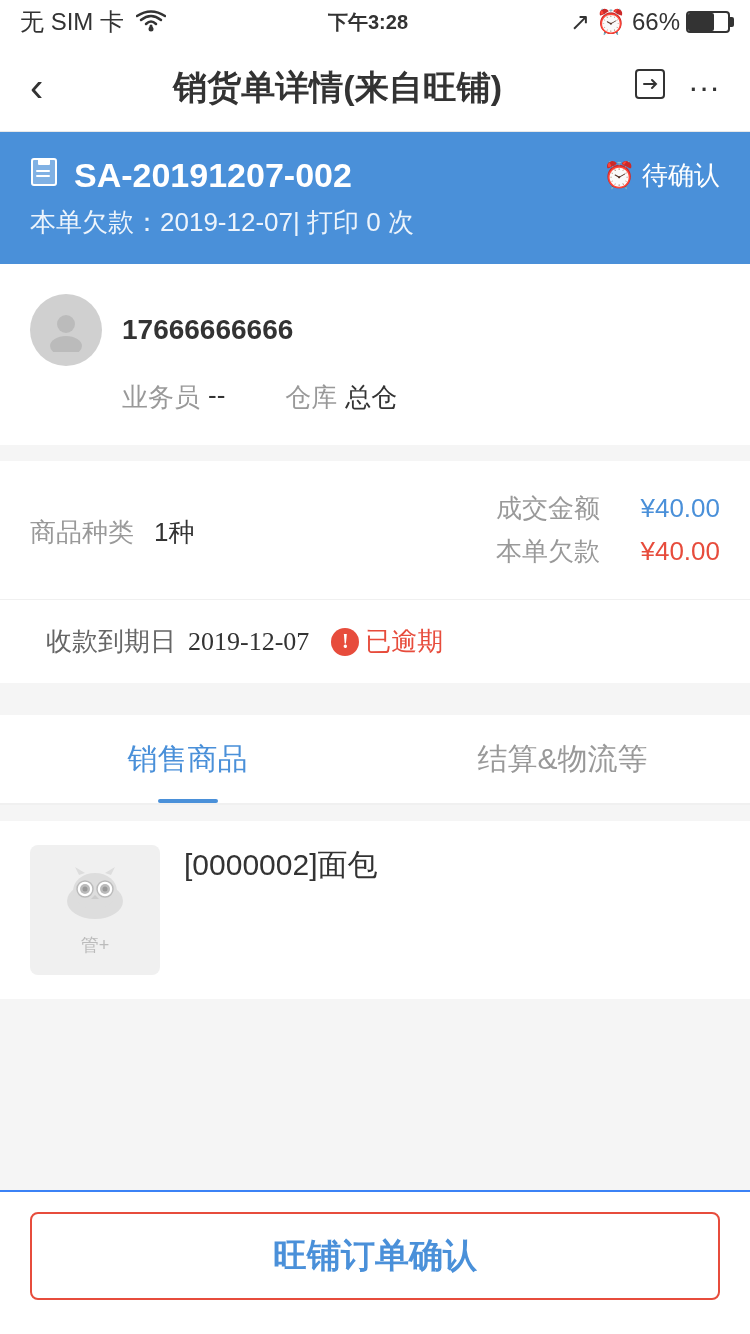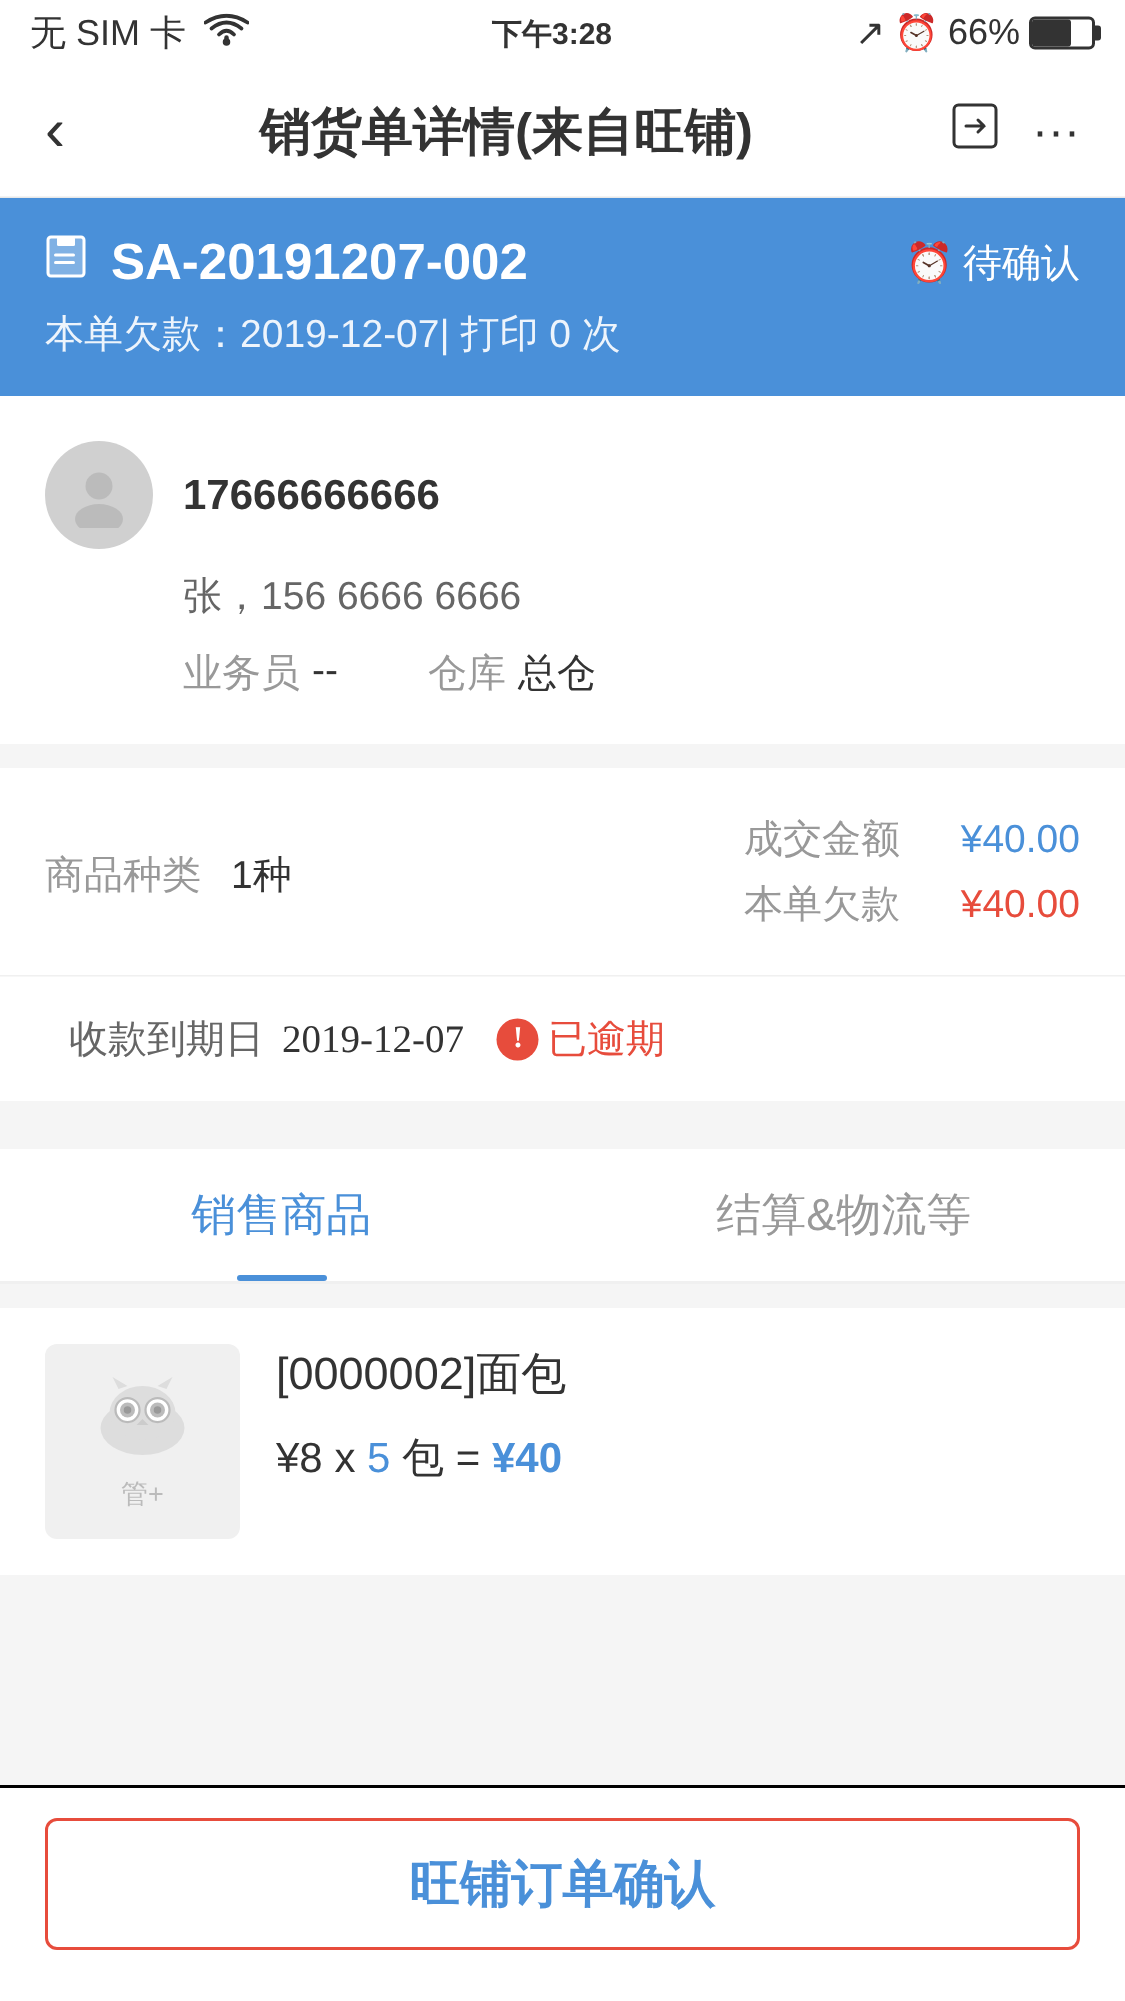--- a/index.html
+++ b/index.html
@@ -395,21 +395,21 @@
     }
 
     
     .bottom-bar {
       position: fixed;
       bottom: 0;
       left: 0;
       width: 750px;
       background: #fff;
       padding: 20px 30px 34px;
-      border-top: 2px solid #000000;
+      border-top: 2px solid #3b82f6;
     }
     .confirm-button {
       width: 100%;
       height: 88px;
       border: 2px solid #e74c3c;
       border-radius: 8px;
       background: #fff;
       color: #4a90d9;
       font-size: 34px;
       font-weight: 600;
@@ -488,21 +488,20 @@
 <div class="customer-section section">
   <div class="customer-row">
     <div class="avatar">
       <svg width="44" height="44" viewBox="0 0 44 44" fill="none">
         <circle cx="22" cy="16" r="9" fill="#bbb"></circle>
         <ellipse cx="22" cy="38" rx="16" ry="10" fill="#bbb"></ellipse>
       </svg>
     </div>
     <div class="customer-phone">17666666666</div>
   </div>
-  <div class="customer-name">张，156 6666 6666</div>
   <div class="customer-meta">
     <div class="meta-item">
       <span class="meta-label">业务员</span>
       <span class="meta-value">--</span>
     </div>
     <div class="meta-item">
       <span class="meta-label">仓库</span>
       <span class="meta-value">总仓</span>
     </div>
   </div>
@@ -575,28 +574,20 @@
               <polygon points="24,12 20,4 30,10" fill="#ddd"></polygon>
               <polygon points="56,12 60,4 50,10" fill="#ddd"></polygon>
             </svg>
           </div>
           <div class="owl-brand">管+</div>
         </div>
       </div>
     </div>
     <div class="product-info">
       <div class="product-name">[0000002]面包</div>
-      <div class="product-price">
-        <span>¥8</span>
-        <span> x </span>
-        <span class="qty-highlight" style="color:#4a90d9;">5</span>
-        <span>包</span>
-        <span> = </span>
-        <span class="total-highlight" style="color:#4a90d9;font-weight:600;">¥40</span>
-      </div>
     </div>
   </div>
 </div>
 
 <div class="content-area"></div>
 
 <div class="bottom-bar">
   <button class="confirm-button">旺铺订单确认</button>
 </div>
 

